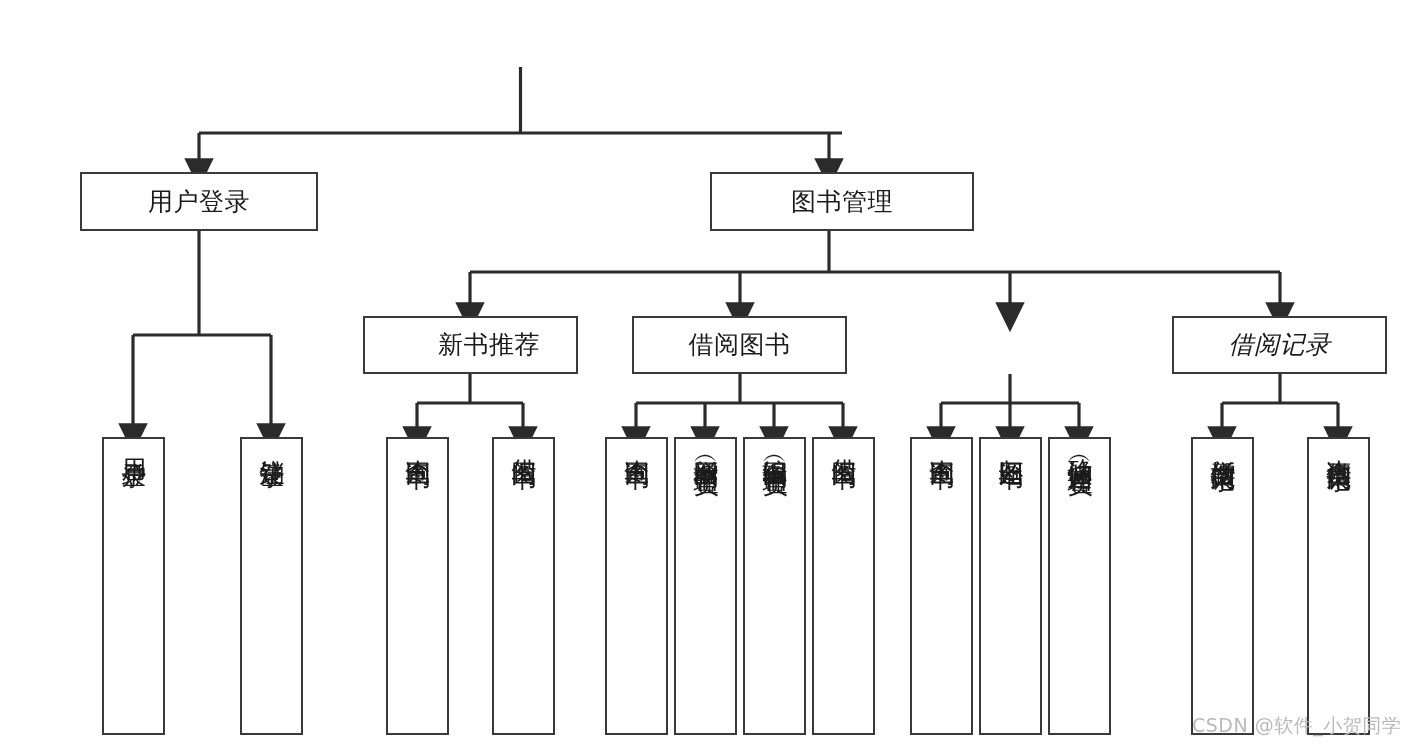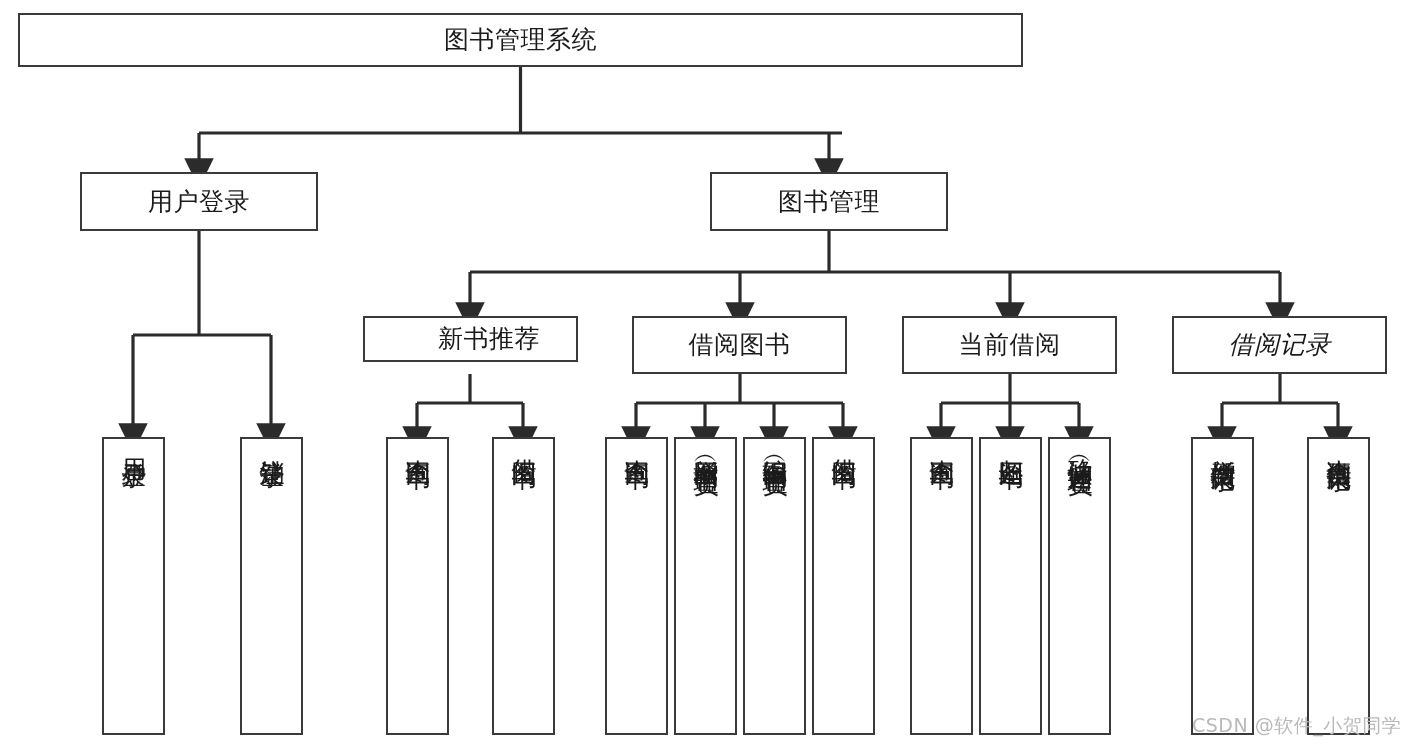--- a/index.html
+++ b/index.html
@@ -122,43 +122,37 @@
       <path d="M1010,403 L1010,430" marker-end="url(#arrow)"></path>
       <path d="M1079,403 L1079,430" marker-end="url(#arrow)"></path>
 
       <path d="M1280,374 L1280,403"></path>
       <path d="M1222,403 L1338,403"></path>
       <path d="M1222,403 L1222,430" marker-end="url(#arrow)"></path>
       <path d="M1338,403 L1338,430" marker-end="url(#arrow)"></path>
     </g>
   </svg>
 
-  <div class="node horiz root" style="left:18px; top:13px; width:1005px; height:54px;">
-    <span class="label">图书管理系统</span>
-  </div>
 
   <div class="node horiz" style="left:80px; top:172px; width:238px; height:59px;">
     <span class="label">用户登录</span>
   </div>
 
-  <div class="node horiz" style="left:710px; top:172px; width:238px; height:59px;align-items:center;">
+  <div class="node horiz" style="left:710px; top:172px; width:264px; height:59px;align-items:center;">
     <span class="label">图书管理</span>
   </div>
 
-  <div class="node horiz" style="left:363px; top:316px; width:215px; height:46px;padding-left:37px;">
+  <div class="node horiz" style="left:363px; top:316px; width:215px; height:58px;padding-left:37px;">
     <span class="label">新书推荐</span>
   </div>
 
   <div class="node horiz" style="left:632px; top:316px; width:215px; height:58px;">
     <span class="label">借阅图书</span>
   </div>
 
-  <div class="node horiz" style="left:902px; top:316px; width:215px; height:58px;">
-    <span class="label">当前借阅</span>
-  </div>
 
   <div class="node horiz" style="left:1172px; top:316px; width:215px; height:58px;font-style:italic;">
     <span class="label">借阅记录</span>
   </div>
 
   <div class="node vert" style="left:102px; top:437px; width:63px; height:298px;">
     <span class="label">用户登录</span>
   </div>
 
   <div class="node vert" style="left:240px; top:437px; width:63px; height:298px;">

